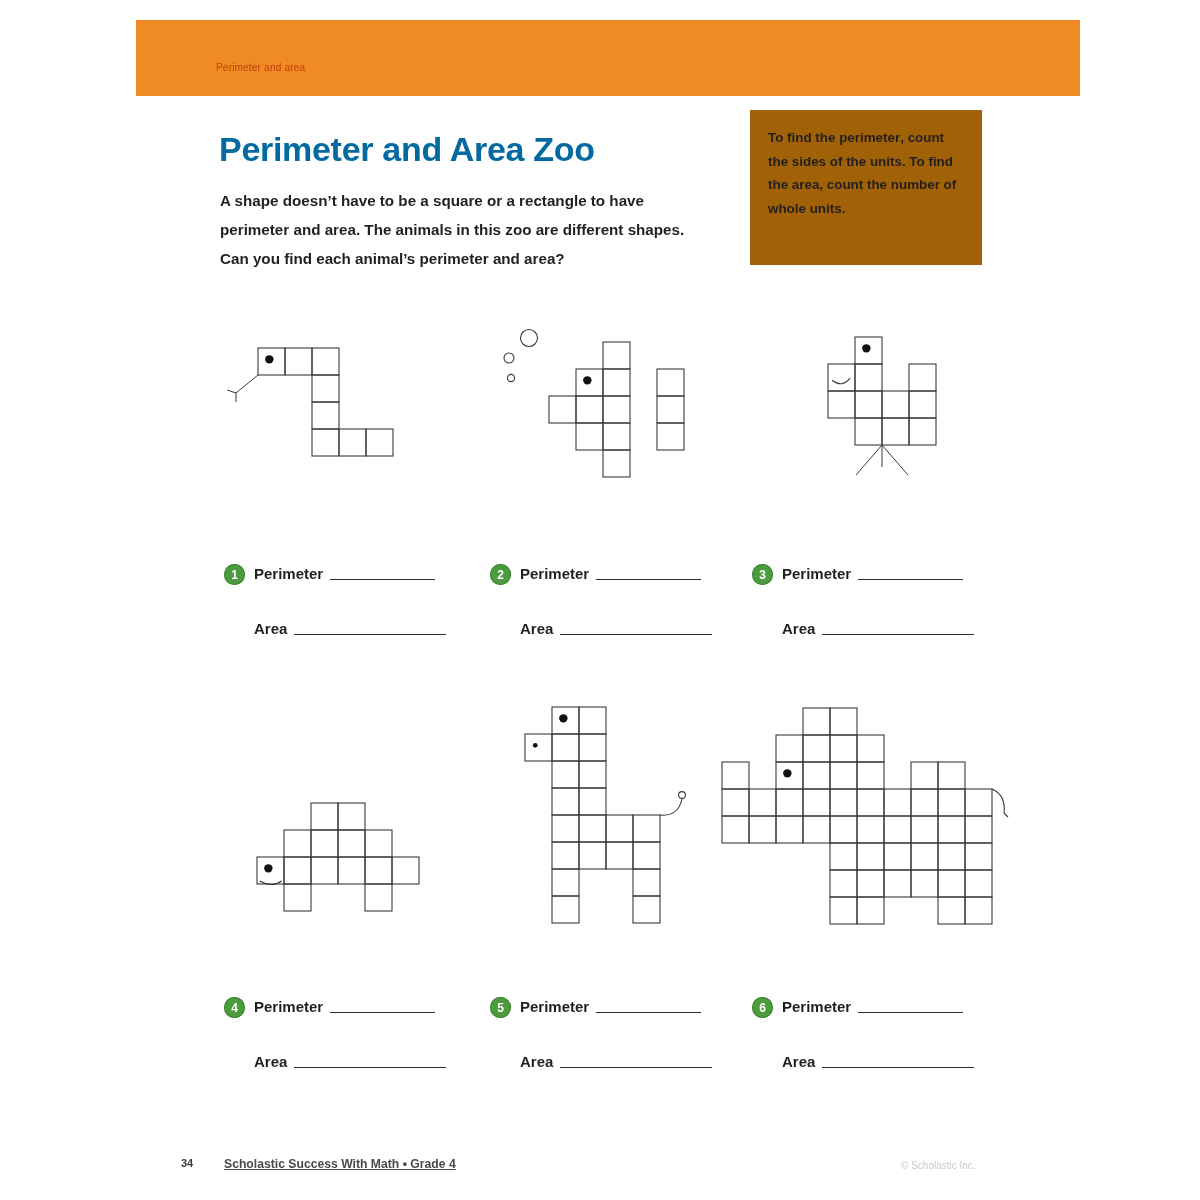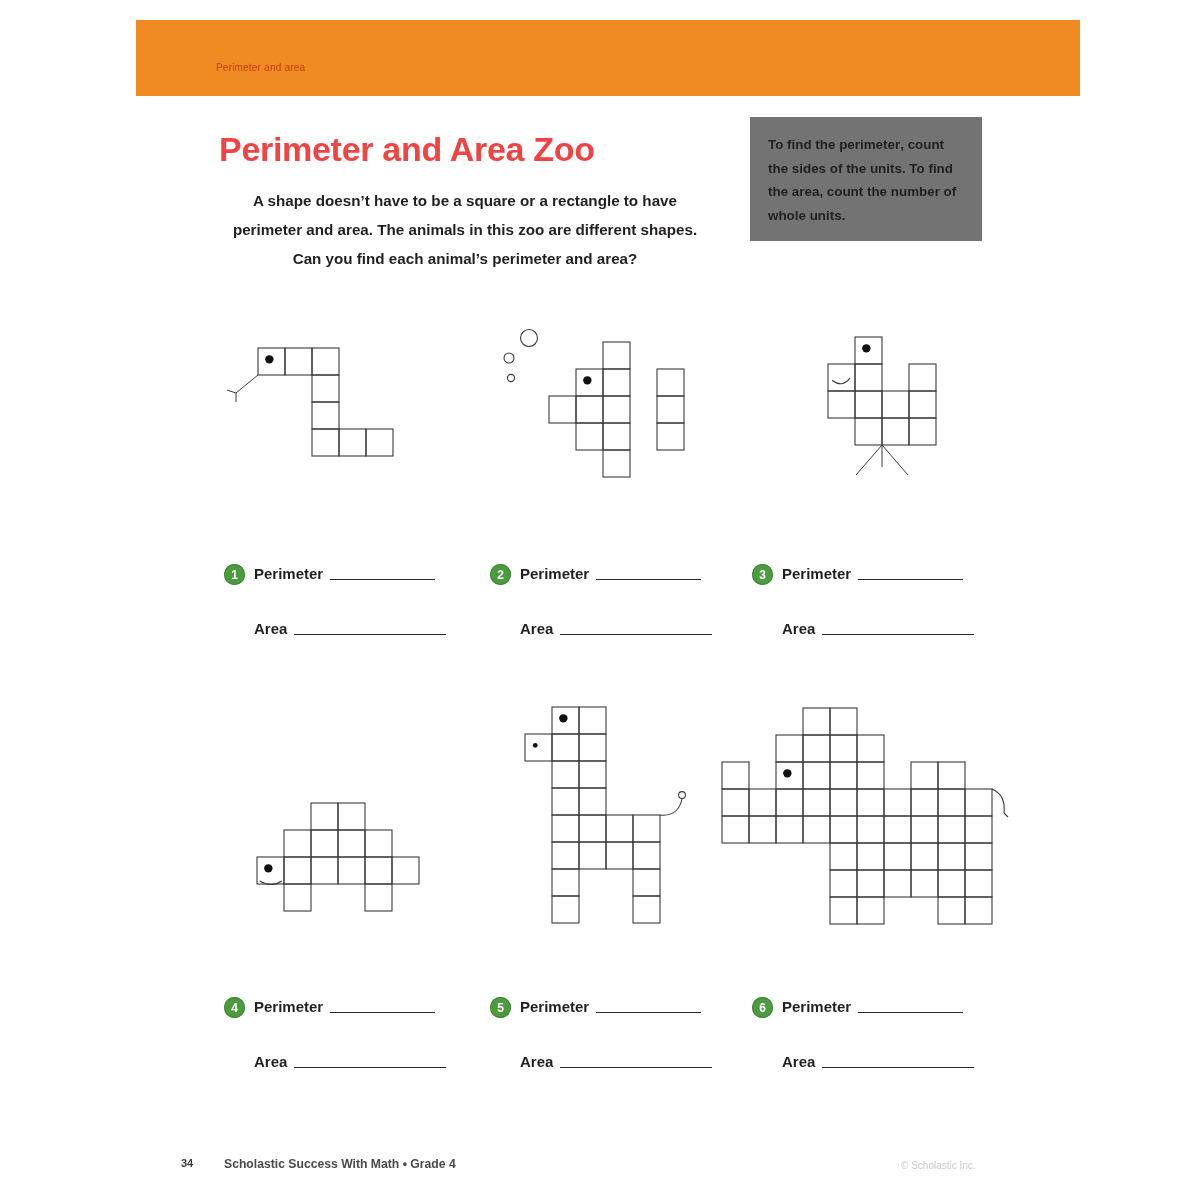--- a/index.html
+++ b/index.html
@@ -18,32 +18,31 @@
     background:#ef8b22;
   }
   .header-label{
     position:absolute;left:216px;top:62px;
     font-size:10px;font-weight:normal;color:#c2410c;letter-spacing:.2px;
   }
 
   
   .title{
     position:absolute;left:219px;top:130px;
-    font-size:34px;font-weight:bold;color:#ef4444;letter-spacing:-.3px;
+    font-size:34px;font-weight:bold;color:#0369a1;letter-spacing:-.3px;
   }
   .intro{
     position:absolute;left:220px;top:186px;width:490px;
-    font-size:15.2px;line-height:29px;color:#231f20;font-weight:600;text-align:center;
+    font-size:15.2px;line-height:29px;color:#231f20;font-weight:600;
   }
 
   
   .tipbox{
-    position:absolute;left:750px;top:110px;width:232px;height:124px;
-    background:#737373;
-    margin-top:7px;
+    position:absolute;left:750px;top:110px;width:232px;height:155px;
+    background:#a16207;
   }
   .tip-text{
     position:absolute;left:18px;top:16px;width:196px;
     font-size:13.4px;line-height:23.5px;color:#231f20;font-weight:600;
   }
   .tip-text b{font-weight:bold;}
 
   
   .shape{position:absolute;}
   .shape svg{display:block;overflow:visible;}
@@ -68,21 +67,21 @@
   .row-perim{left:30px;top:1px;}
   .row-area{left:30px;top:56px;}
 
   
   .footer-num{
     position:absolute;left:181px;top:1157px;
     font-size:11px;font-weight:bold;color:#3b3b3b;
   }
   .footer-text{
     position:absolute;left:224px;top:1157px;
-    font-size:12.2px;color:#4a4a4a;font-weight:600;
+    font-size:12.2px;color:#4a4a4a;font-weight:600;text-decoration:underline;
   }
   .footer-copy{
     position:absolute;left:901px;top:1160px;
     font-size:10px;color:#c9c9c9;
   }
 </style>
 </head>
 <body>
 
 <div class="page">

